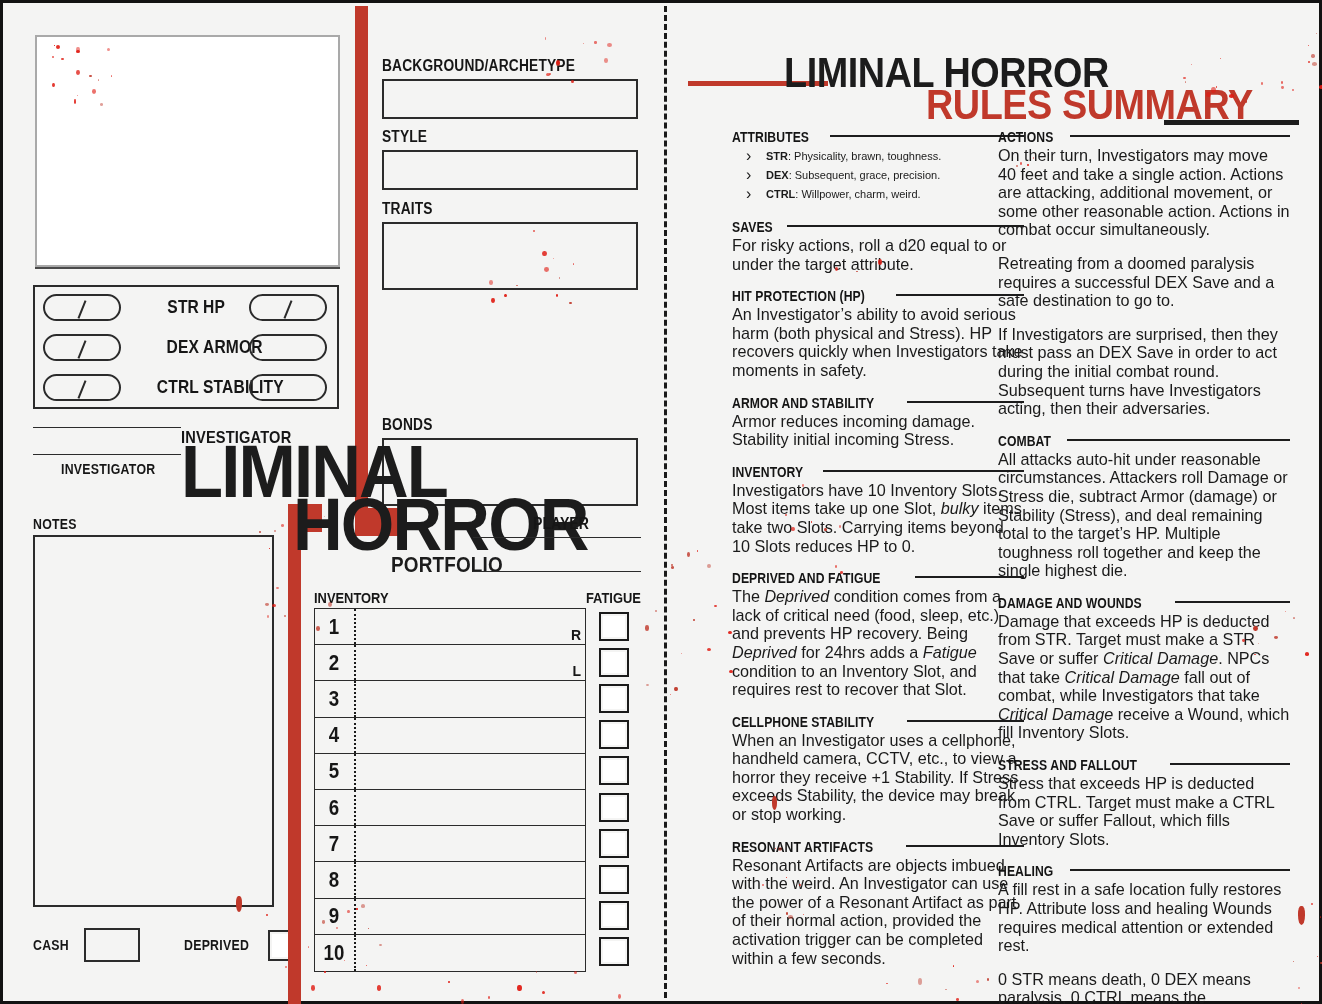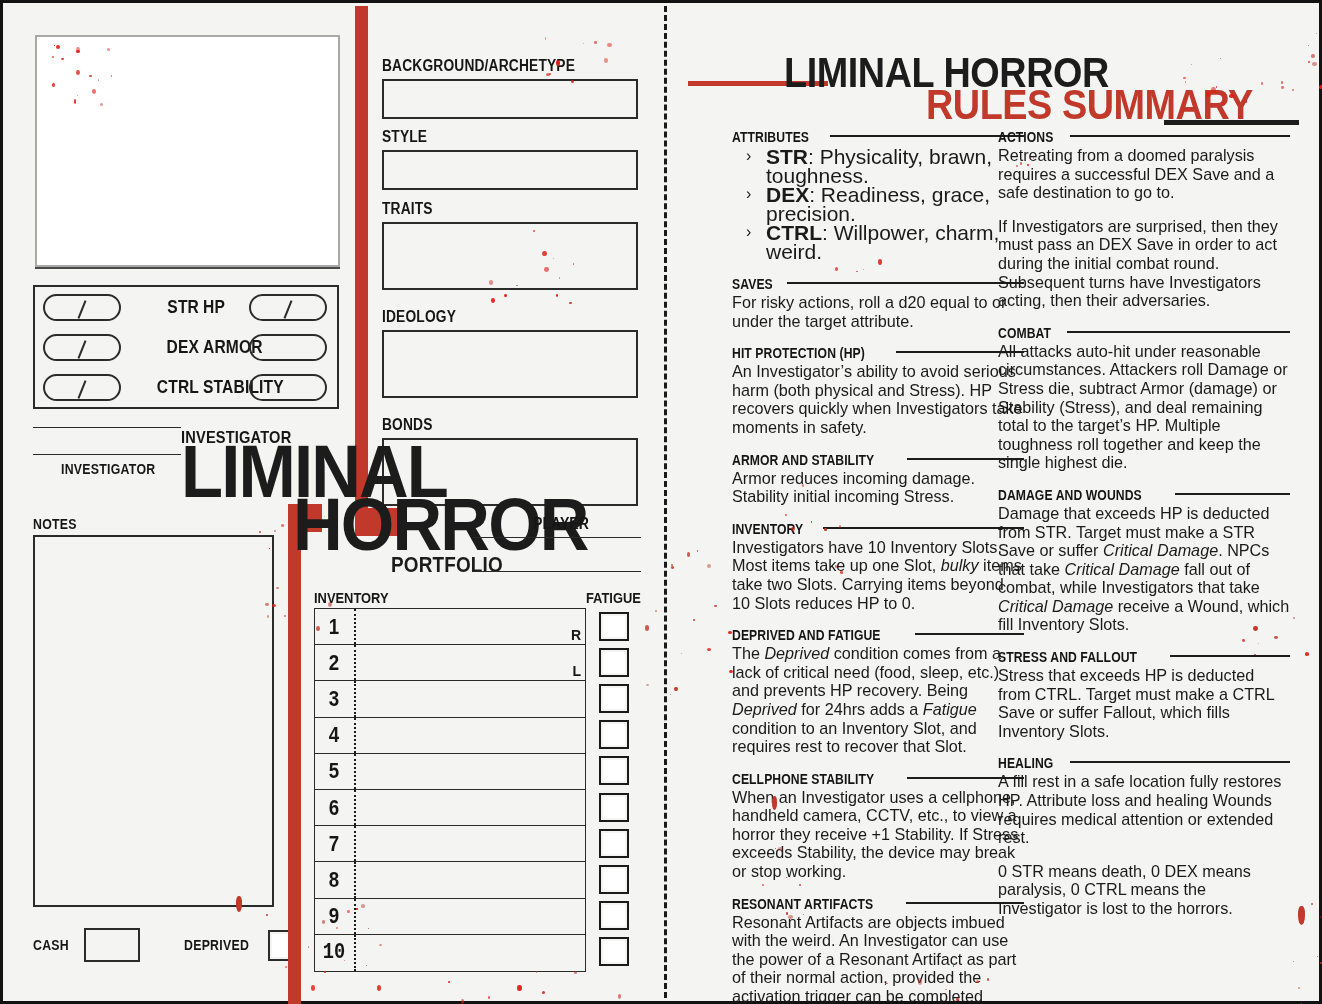--- a/index.html
+++ b/index.html
@@ -125,21 +125,21 @@
   }
   .fld-box{border:2.5px solid #2b2b2b;box-sizing:border-box;width:256px;}
 
   
   .inv-head{position:absolute;left:311px;top:586px;width:327px;display:flex;justify-content:space-between;}
   .inv-head span{font-weight:700;font-size:15px;color:#161616;transform:scaleX(.86);}
   .inv-head span.r{transform-origin:right center;}
   .inv-head span.l{transform-origin:left center;}
   .inv-table{position:absolute;left:311px;top:605px;width:272px;border:1.8px solid #2b2b2b;box-sizing:border-box;}
   .inv-row{height:36.2px;border-bottom:1.6px solid #2b2b2b;display:flex;align-items:center;box-sizing:border-box;position:relative;}
-  .inv-row:last-child{border-bottom:none;font-family:Liberation Mono, monospace;}
+  .inv-row:last-child{border-bottom:none;}
   .inv-num{width:38px;text-align:center;font-weight:700;font-size:22px;color:#161616;transform:scaleX(.85);}
   .inv-dot{position:absolute;left:39px;top:0;bottom:0;border-left:2.4px dotted #1a1a1a;}
   .inv-hand{position:absolute;right:4px;bottom:1px;font-weight:700;font-size:14px;color:#161616;}
   .fat-col{position:absolute;left:583px;top:605px;width:55px;}
   .fat-cell{height:36.2px;display:flex;align-items:center;justify-content:center;}
   .fat-box{width:30px;height:29px;background:#fff;border:2px solid #1a1a1a;
             box-shadow:inset 0 0 0 2px #f4f4f3;box-sizing:border-box;}
 
   
   .rp{position:absolute;left:661px;top:0;width:661px;height:1004px;}
@@ -165,21 +165,21 @@
   .sec-h .txt{
     font-weight:700;font-size:14.5px;color:#141414;letter-spacing:.1px;
     transform:scaleX(.84);transform-origin:left center;white-space:nowrap;
   }
   .sec-h .rule{flex:1;height:0;border-bottom:2.6px solid #1c1c1c;margin-bottom:2px;}
   .sec p{margin:0;font-size:16.2px;line-height:18.6px;color:#1a1a1a;}
   .sec p + p{margin-top:15px;}
   .sec em{}
   .bullets{margin:2px 0 0 0;padding:0;list-style:none;}
   .bullets li{
-    font-size:21px;line-height:19px;color:#1a1a1a;
+    font-size:11px;line-height:19px;color:#1a1a1a;
     padding-left:34px;position:relative;
   }
   .bullets li::before{
     content:"\203A";position:absolute;left:14px;top:-1px;color:#1a1a1a;font-size:16px;
   }
   .bullets b{font-weight:700;}
 </style>
 </head>
 <body>
 
@@ -280,24 +280,20 @@
     <div class="fld-box" style="height:40px;margin-top:4px"></div>
   </div>
   <div class="fld" style="top:101px">
     <div class="fld-lbl">STYLE</div>
     <div class="fld-box" style="height:40px;margin-top:4px"></div>
   </div>
   <div class="fld" style="top:173px">
     <div class="fld-lbl">TRAITS</div>
     <div class="fld-box" style="height:68px;margin-top:4px"></div>
   </div>
-  <div class="fld" style="top:281px">
-    <div class="fld-lbl">IDEOLOGY</div>
-    <div class="fld-box" style="height:68px;margin-top:4px"></div>
-  </div>
   <div class="fld" style="top:389px">
     <div class="fld-lbl">BONDS</div>
     <div class="fld-box" style="height:68px;margin-top:4px"></div>
   </div>
 
   <div class="inv-head">
     <span class="l">INVENTORY</span>
     <span class="r">FATIGUE</span>
   </div>
 
@@ -390,21 +386,21 @@
 
     <div class="rcol left">
 
       <div class="sec">
         <div class="sec-h">
             <span class="txt">ATTRIBUTES</span>
             <span class="rule"></span>
           </div>
         <ul class="bullets">
           <li><b>STR</b><span>: Physicality, brawn, toughness.</span></li>
-          <li><b>DEX</b><span>: Readiness, grace, precision.</span></li>
+          <li><b>DEX</b><span>: Subsequent, grace, precision.</span></li>
           <li><b>CTRL</b><span>: Willpower, charm, weird.</span></li>
         </ul>
       </div>
 
       <div class="sec">
         <div class="sec-h">
             <span class="txt">SAVES</span>
             <span class="rule"></span>
           </div>
         <p>For risky actions, roll a d20 equal to or under the target attribute.</p>
@@ -460,20 +456,21 @@
 
     </div>
 
     <div class="rcol right">
 
       <div class="sec">
         <div class="sec-h">
             <span class="txt">ACTIONS</span>
             <span class="rule"></span>
           </div>
+        <p>On their turn, Investigators may move 40 feet and take a single action. Actions are attacking, additional movement, or some other reasonable action. Actions in combat occur simultaneously.</p>
         <p>Retreating from a doomed paralysis requires a successful DEX Save and a safe destination to go to.</p>
         <p>If Investigators are surprised, then they must pass an DEX Save in order to act during the initial combat round. Subsequent turns have Investigators acting, then their adversaries.</p>
       </div>
 
       <div class="sec">
         <div class="sec-h">
             <span class="txt">COMBAT</span>
             <span class="rule"></span>
           </div>
         <p>All attacks auto-hit under reasonable circumstances. Attackers roll Damage or Stress die, subtract Armor (damage) or Stability (Stress), and deal remaining total to the target’s HP. Multiple toughness roll together and keep the single highest die.</p>

